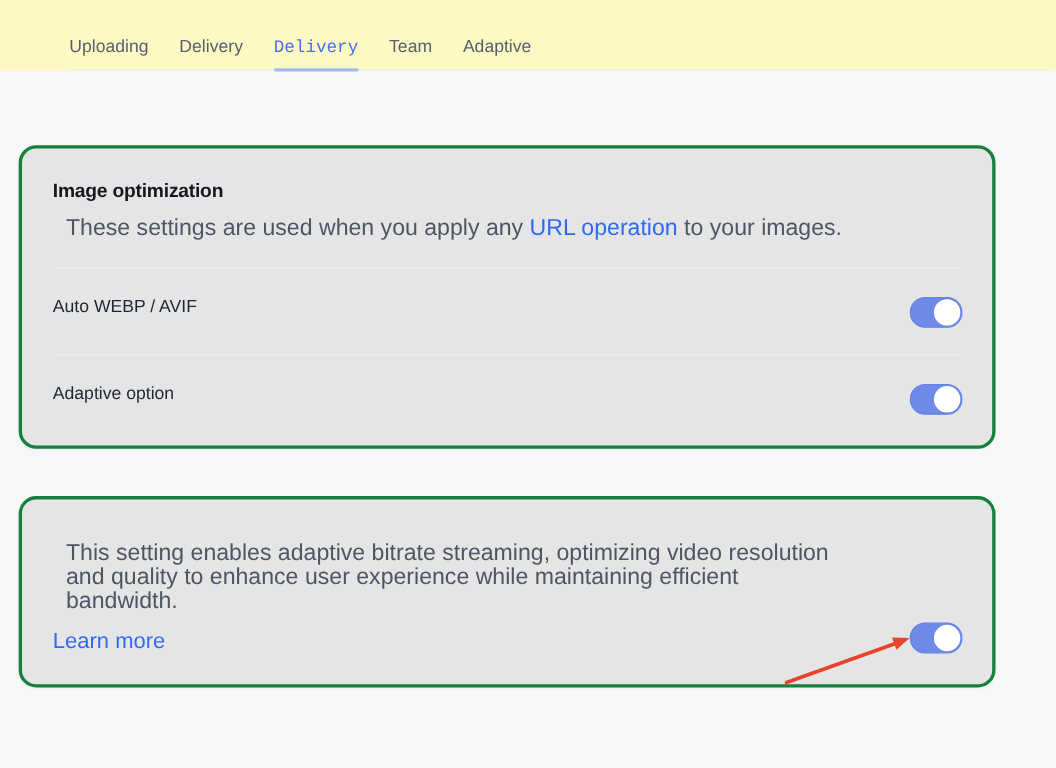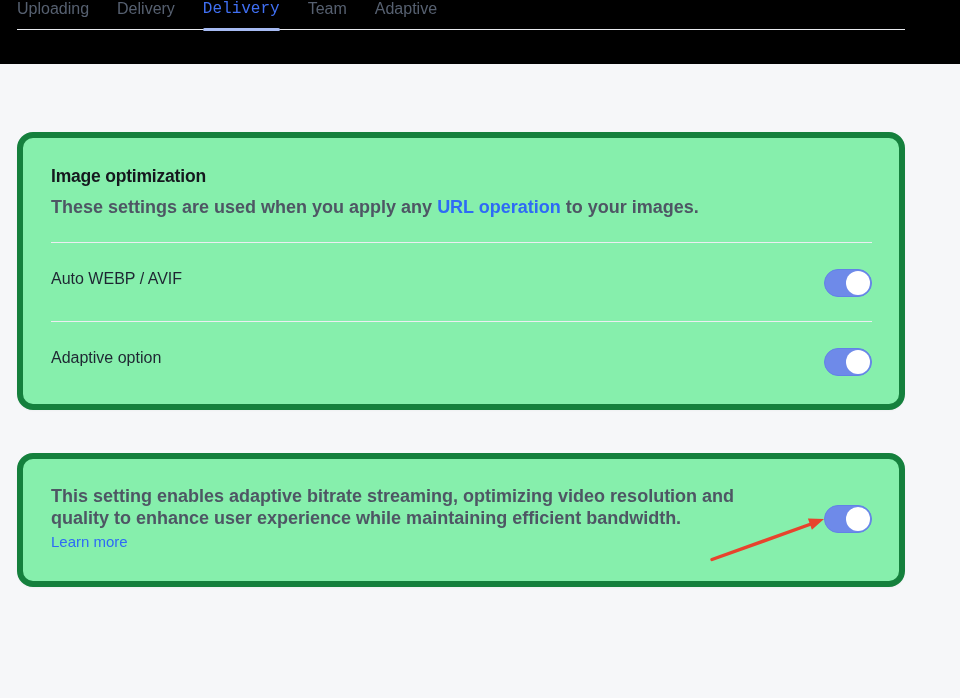--- a/index.html
+++ b/index.html
@@ -4,67 +4,66 @@
 <style>
   * { box-sizing: border-box; }
   html, body {
     margin: 0; padding: 0;
     width: 960px; height: 698px;
     overflow: hidden;
     font-family: "Liberation Sans", "DejaVu Sans", sans-serif;
     background: #f6f7f9;
   }
   
-  .tabbar { background: #000000; height: 64px; display: flex; align-items: flex-start; }
+  .tabbar { background: #fef9c3; height: 64px; display: flex; align-items: flex-end; padding-left: 46px; }
   .tabbar-inner {
     margin-left: 17px; width: 888px;
     display: flex; gap: 28px;
     border-bottom: 1px solid #e8eaee;
   }
   .tab {
     position: relative;
     padding: 0 0 11px 0;
     font-size: 16px; color: #566070;
     cursor: pointer; white-space: nowrap;
   }
   .tab.active { color: #4070f4; font-family: Liberation Mono, monospace; }
   .tab.active::after {
     content: ""; position: absolute; left: 0; right: 0; bottom: -2px;
     height: 3px; border-radius: 3px; background: #a6baf2;
   }
   
   .content { padding: 68px 55px 0 17px; }
   .card {
-    background: #86efac;
-    border: 6px solid #15803d;
+    background: #e5e5e5;
+    border: 3px solid #15803d;
     border-radius: 16px;
     box-shadow: 0 1px 2px rgba(16,24,40,0.03);
     padding: 26px 27px 28px 28px;
     width: 888px;
   }
   .card + .card { margin-top: 43px; }
   .card h2 {
     margin: 0 0 8px 0;
     font-size: 17.5px; font-weight: 700; color: #15181e;
     letter-spacing: -0.2px; line-height: 24px;
   }
   .card h3 {
     margin: 0 0 7px 0;
     font-size: 16px; font-weight: 400; color: #1e2632; line-height: 22px;
   }
   .desc {
-    margin: 0;
-    font-size: 18px; line-height: 22px; color: #4e5664;
+    margin: 12px;
+    font-size: 21px; line-height: 22px; color: #4e5664;
     max-width: 712px;
-    font-weight: bold;
   }
   .link { color: #2e6af5; text-decoration: none; cursor: pointer; }
-  .learn-more { display: inline-block; margin-top: 2px; font-size: 15px; line-height: 22px; }
+  .learn-more { display: inline-block; margin-top: 2px; font-size: 20px; line-height: 22px; }
   .divider { height: 1px; background: #eceef2; margin: 24px 0 25px 0; }
-  .row { display: flex; justify-content: space-between; align-items: center; gap: 40px; }
+  .row { display: flex; justify-content: space-between; align-items: flex-end; gap: 40px; }
   .row-text { flex: 1 1 auto; }
   
   .toggle-anchor { position: relative; flex: 0 0 auto; }
   .switch {
     width: 48px; height: 28px; border-radius: 14px;
     background: #6e8ae9; border: 1px solid #6282e7;
     position: relative; cursor: pointer;
   }
   .switch .knob {
     position: absolute; top: 1px; right: 1px;

